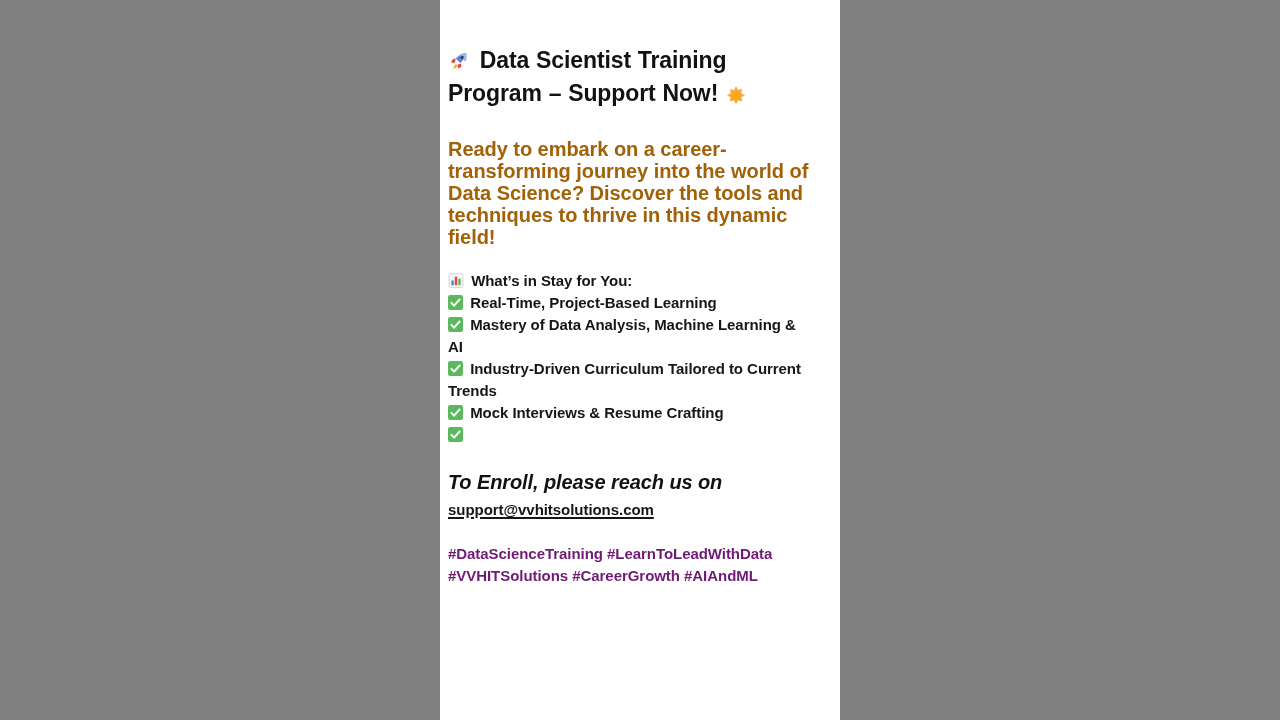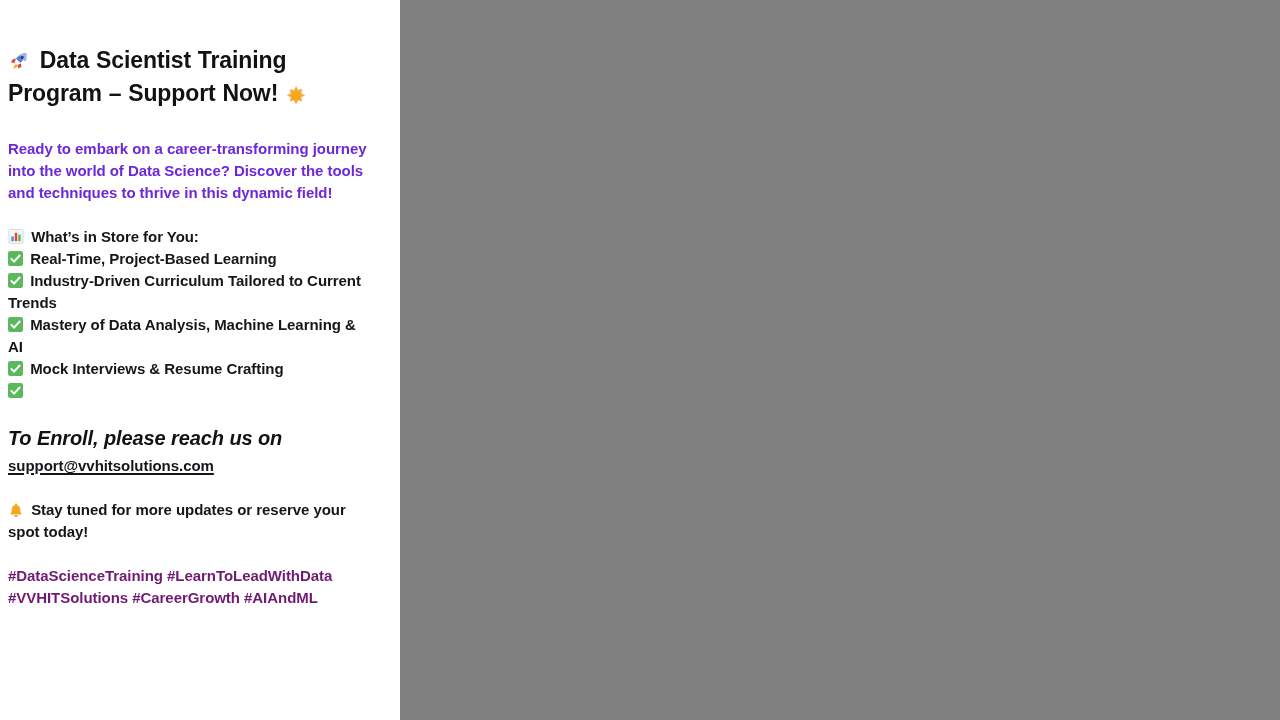--- a/index.html
+++ b/index.html
@@ -13,20 +13,21 @@
     font-family: "Liberation Sans", "DejaVu Sans", sans-serif;
     overflow: hidden;
   }
 
   .screen {
     position: relative;
     width: 1280px;
     height: 720px;
     background: #808080;
     display: flex;
+    justify-content: center;
   }
 
   .panel {
     position: relative;
     width: 400px;
     height: 720px;
     background: #ffffff;
     box-sizing: border-box;
     padding: 44px 26px 10px 8px;
     overflow: hidden;
@@ -40,24 +41,24 @@
     font-size: 23px;
     line-height: 33px;
     font-weight: 700;
     color: #121212;
     letter-spacing: -0.1px;
     margin: 0 0 28px 0;
     word-spacing: 0.5px;
   }
 
   .para {
-    font-size: 15px;
-    line-height: 22px;
-    font-weight: 700;
-    color: #6d28d9;
+    font-size: 20px;
+    line-height: 22px;
+    font-weight: 700;
+    color: #a16207;
     margin: 0 0 22px 0;
     letter-spacing: -0.05px;
   }
 
   .list-block {
     margin: 0 0 22px 0;
   }
 
   .list-line {
     font-size: 15px;
@@ -184,87 +185,78 @@
 
         <div class="list-line">
           <span class="ico ico-chart">
             <svg viewBox="0 0 16 16" width="16" height="15" xmlns="http://www.w3.org/2000/svg">
               <rect x="0.5" y="0.5" width="15" height="15" rx="1.5" fill="#f2f4f7" stroke="#d5d9df"></rect>
               <rect x="3" y="8" width="2.6" height="5" fill="#4a90d9"></rect>
               <rect x="6.7" y="4" width="2.6" height="9" fill="#e8443a"></rect>
               <rect x="10.4" y="6" width="2.6" height="7" fill="#5cb85c"></rect>
             </svg>
           </span>
-          <span>What’s in Store for You:</span>
+          <span>What’s in Stay for You:</span>
         </div>
 
         <div class="list-line">
           <span class="ico ico-check">
             <svg viewBox="0 0 16 16" width="15" height="15" xmlns="http://www.w3.org/2000/svg">
               <rect x="0" y="0" width="16" height="16" rx="2.4" fill="#5cb85c"></rect>
               <path d="M3.6 8.4l2.8 3 6-6.6" fill="none" stroke="#ffffff" stroke-width="2.1" stroke-linecap="round" stroke-linejoin="round"></path>
             </svg>
           </span>
           <span>Real-Time, Project-Based Learning</span>
         </div>
 
         <div class="list-line">
           <span class="ico ico-check">
             <svg viewBox="0 0 16 16" width="15" height="15" xmlns="http://www.w3.org/2000/svg">
               <rect x="0" y="0" width="16" height="16" rx="2.4" fill="#5cb85c"></rect>
               <path d="M3.6 8.4l2.8 3 6-6.6" fill="none" stroke="#ffffff" stroke-width="2.1" stroke-linecap="round" stroke-linejoin="round"></path>
             </svg>
           </span>
+          <span>Mastery of Data Analysis, Machine Learning &amp; AI</span>
+        </div>
+
+        <div class="list-line">
+          <span class="ico ico-check">
+            <svg viewBox="0 0 16 16" width="15" height="15" xmlns="http://www.w3.org/2000/svg">
+              <rect x="0" y="0" width="16" height="16" rx="2.4" fill="#5cb85c"></rect>
+              <path d="M3.6 8.4l2.8 3 6-6.6" fill="none" stroke="#ffffff" stroke-width="2.1" stroke-linecap="round" stroke-linejoin="round"></path>
+            </svg>
+          </span>
           <span>Industry-Driven Curriculum Tailored to Current Trends</span>
         </div>
 
         <div class="list-line">
           <span class="ico ico-check">
             <svg viewBox="0 0 16 16" width="15" height="15" xmlns="http://www.w3.org/2000/svg">
               <rect x="0" y="0" width="16" height="16" rx="2.4" fill="#5cb85c"></rect>
               <path d="M3.6 8.4l2.8 3 6-6.6" fill="none" stroke="#ffffff" stroke-width="2.1" stroke-linecap="round" stroke-linejoin="round"></path>
             </svg>
           </span>
-          <span>Mastery of Data Analysis, Machine Learning &amp; AI</span>
-        </div>
-
-        <div class="list-line">
-          <span class="ico ico-check">
-            <svg viewBox="0 0 16 16" width="15" height="15" xmlns="http://www.w3.org/2000/svg">
-              <rect x="0" y="0" width="16" height="16" rx="2.4" fill="#5cb85c"></rect>
-              <path d="M3.6 8.4l2.8 3 6-6.6" fill="none" stroke="#ffffff" stroke-width="2.1" stroke-linecap="round" stroke-linejoin="round"></path>
-            </svg>
-          </span>
           <span>Mock Interviews &amp; Resume Crafting</span>
         </div>
 
         <div class="list-line">
           <span class="ico ico-check">
             <svg viewBox="0 0 16 16" width="15" height="15" xmlns="http://www.w3.org/2000/svg">
               <rect x="0" y="0" width="16" height="16" rx="2.4" fill="#5cb85c"></rect>
               <path d="M3.6 8.4l2.8 3 6-6.6" fill="none" stroke="#ffffff" stroke-width="2.1" stroke-linecap="round" stroke-linejoin="round"></path>
             </svg>
           </span>
         </div>
 
 
       </div>
 
       <h2 class="enroll-head">To Enroll, please reach us on</h2>
 
       <a class="email-link" href="#">support@vvhitsolutions.com</a>
 
-      <p class="note">
-        <span class="ico ico-bell">
-          <svg viewBox="0 0 16 16" width="16" height="16" xmlns="http://www.w3.org/2000/svg">
-            <path d="M8 1.6c.6 0 1 .4 1 1v.6c2 .4 3.3 2.1 3.3 4.2 0 2.6.6 3.6 1.1 4.2.3.4 0 1-.5 1H3.1c-.5 0-.8-.6-.5-1 .5-.6 1.1-1.6 1.1-4.2 0-2.1 1.3-3.8 3.3-4.2v-.6c0-.6.4-1 1-1z" fill="#f5a623"></path>
-            <path d="M6.3 13.3h3.4c0 .9-.8 1.6-1.7 1.6s-1.7-.7-1.7-1.6z" fill="#d98c12"></path>
-          </svg>
-        </span>
-        <span>Stay tuned for more updates or reserve your spot today!</span>
-      </p>
 
       <p class="tags">#DataScienceTraining #LearnToLeadWithData #VVHITSolutions #CareerGrowth #AIAndML</p>
 
     </div>
   </div>
 
 </div>
 
 </body></html>

